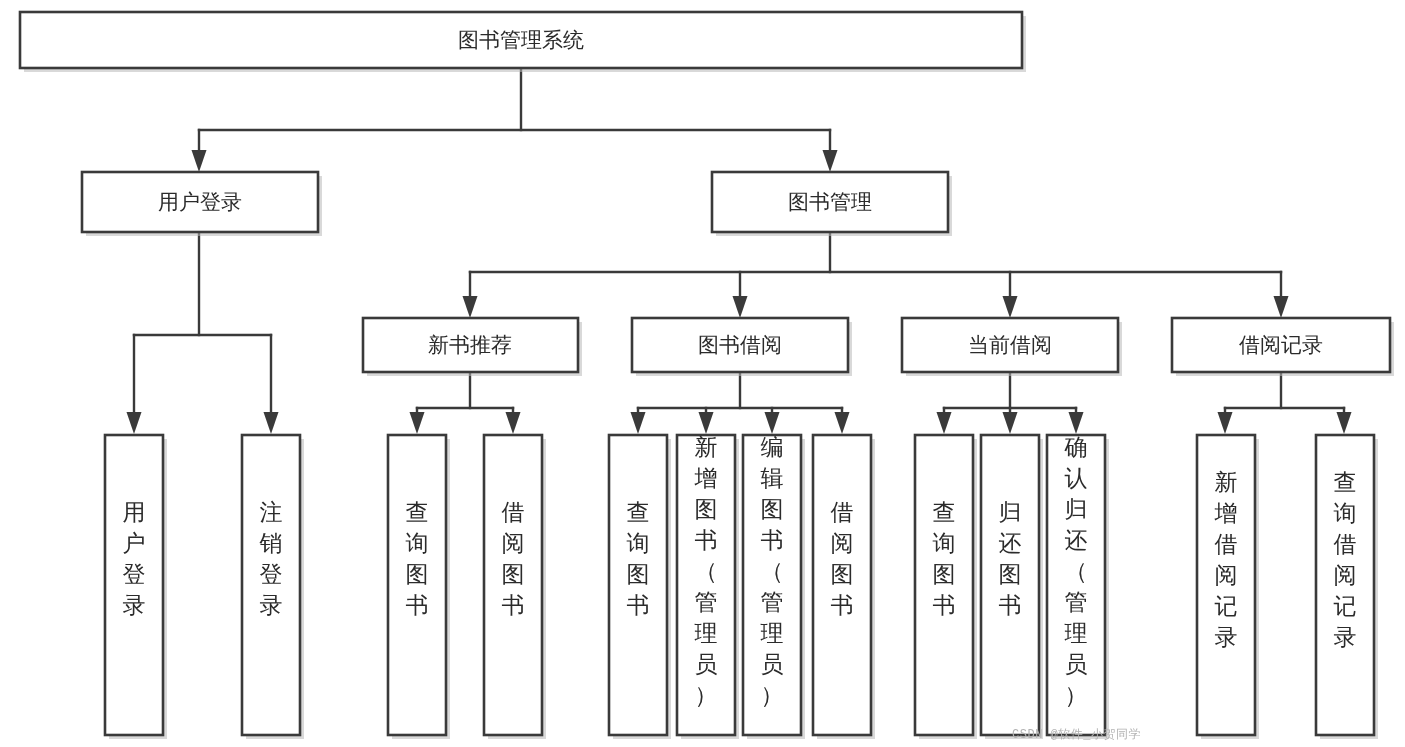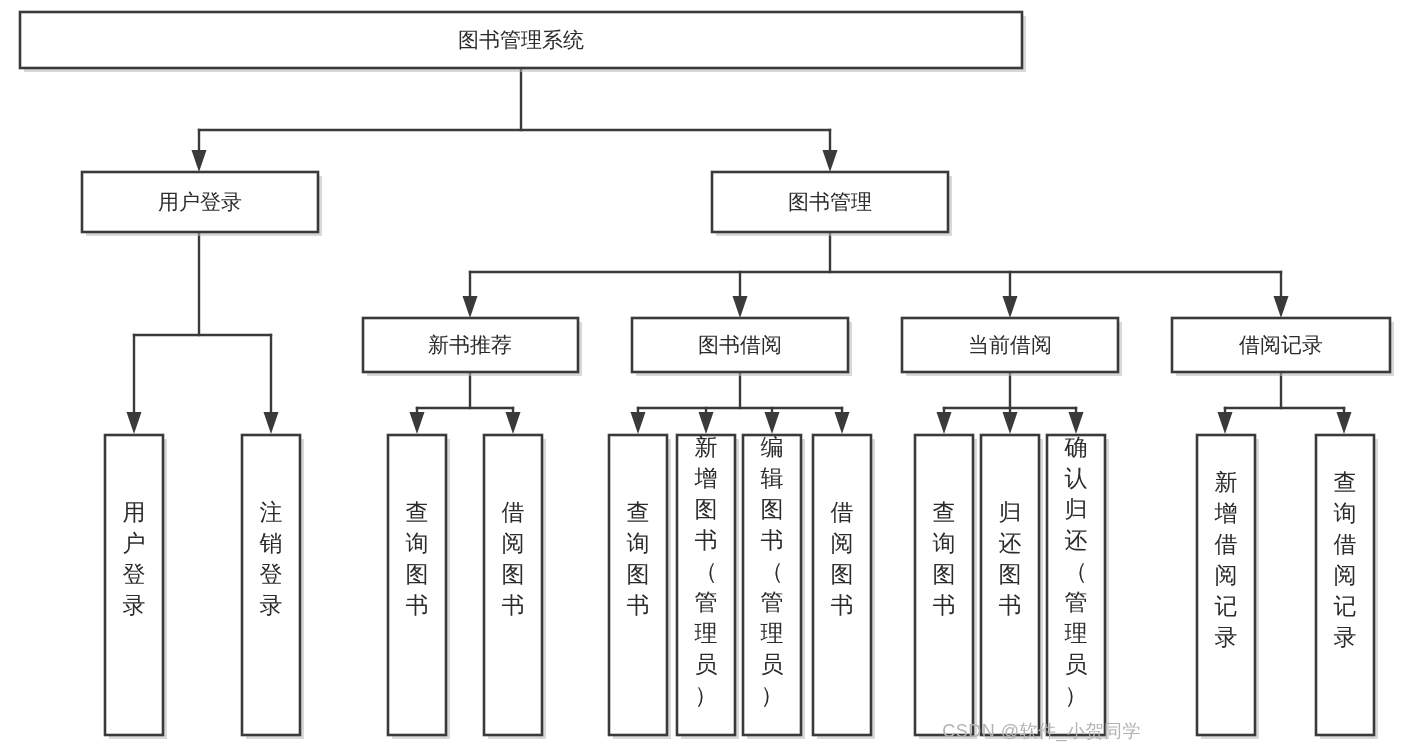--- a/index.html
+++ b/index.html
@@ -53,22 +53,22 @@
   .node-label-v {
     font-family: "DejaVu Sans", "Liberation Sans", sans-serif;
     font-size: 23px;
     fill: #2b2b2b;
     text-anchor: middle;
   }
   .watermark {
     position: absolute;
     right: 8px;
     bottom: 4px;
-    font-family: Liberation Sans, sans-serif;
-    font-size: 18px;
+    font-family: Liberation Mono, monospace;
+    font-size: 12px;
     color: #b3b3b3;
     letter-spacing: 0.5px;
     white-space: nowrap;
     user-select: none;
   }
 </style>
 </head>
 <body>
 
 <div id="diagram-root">

